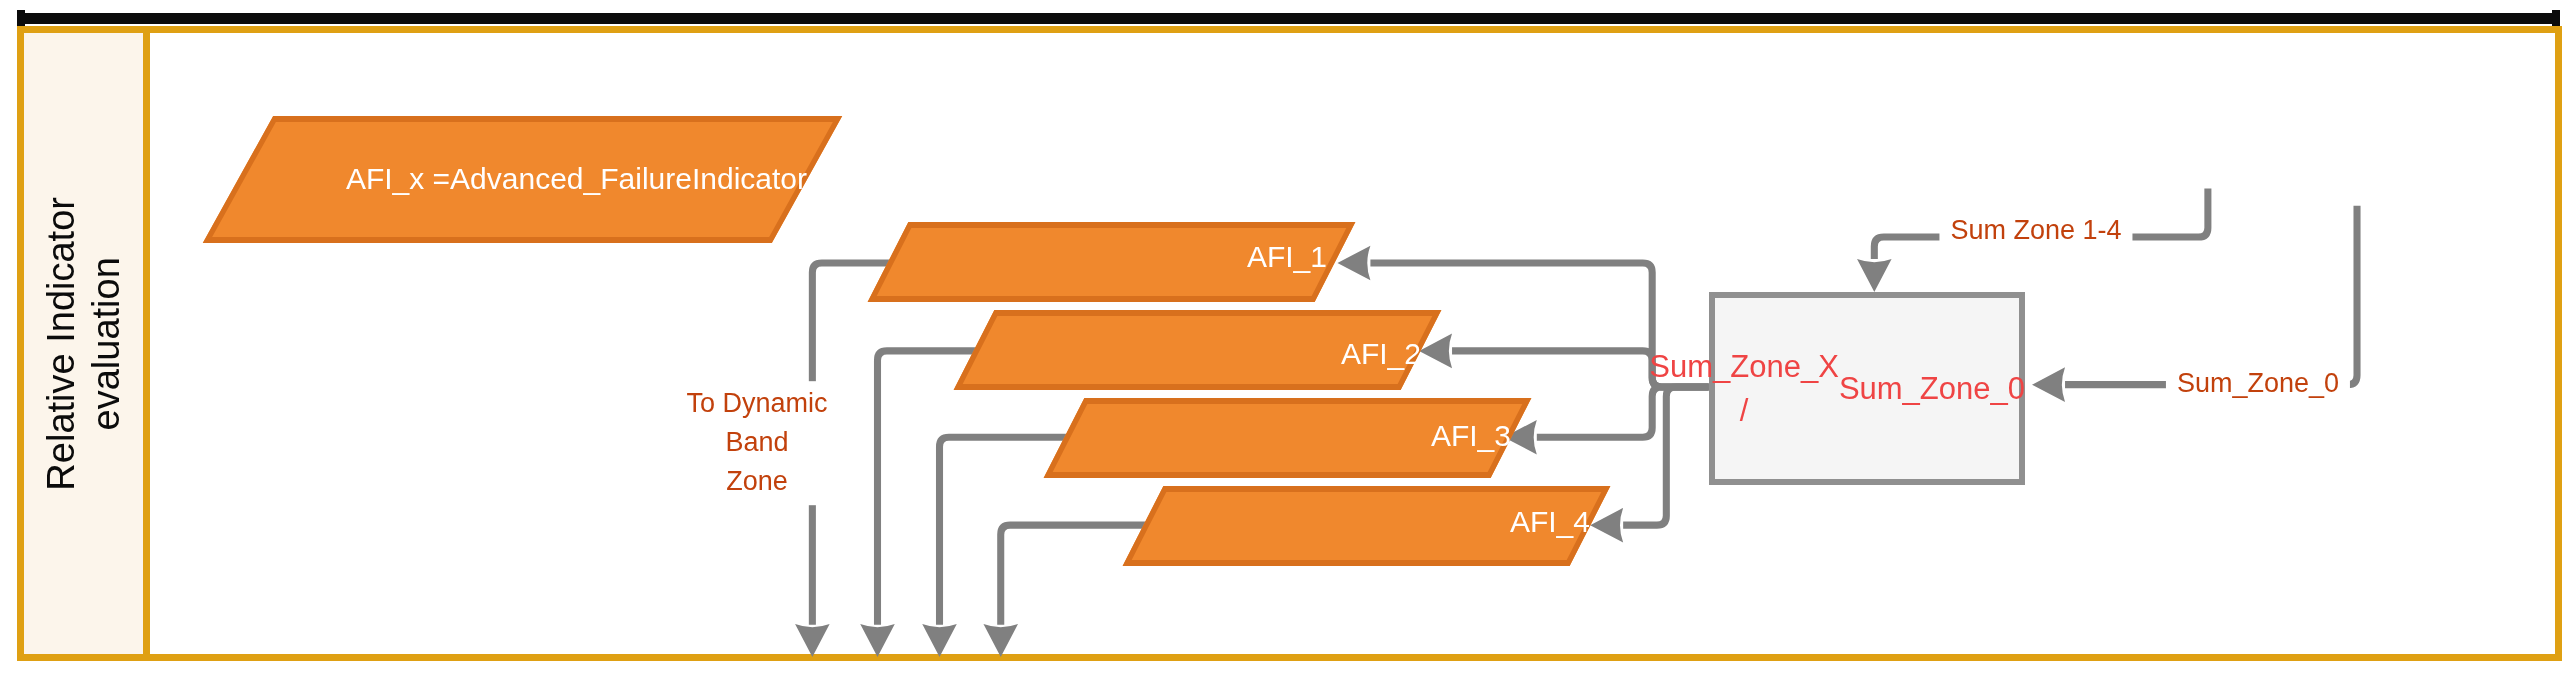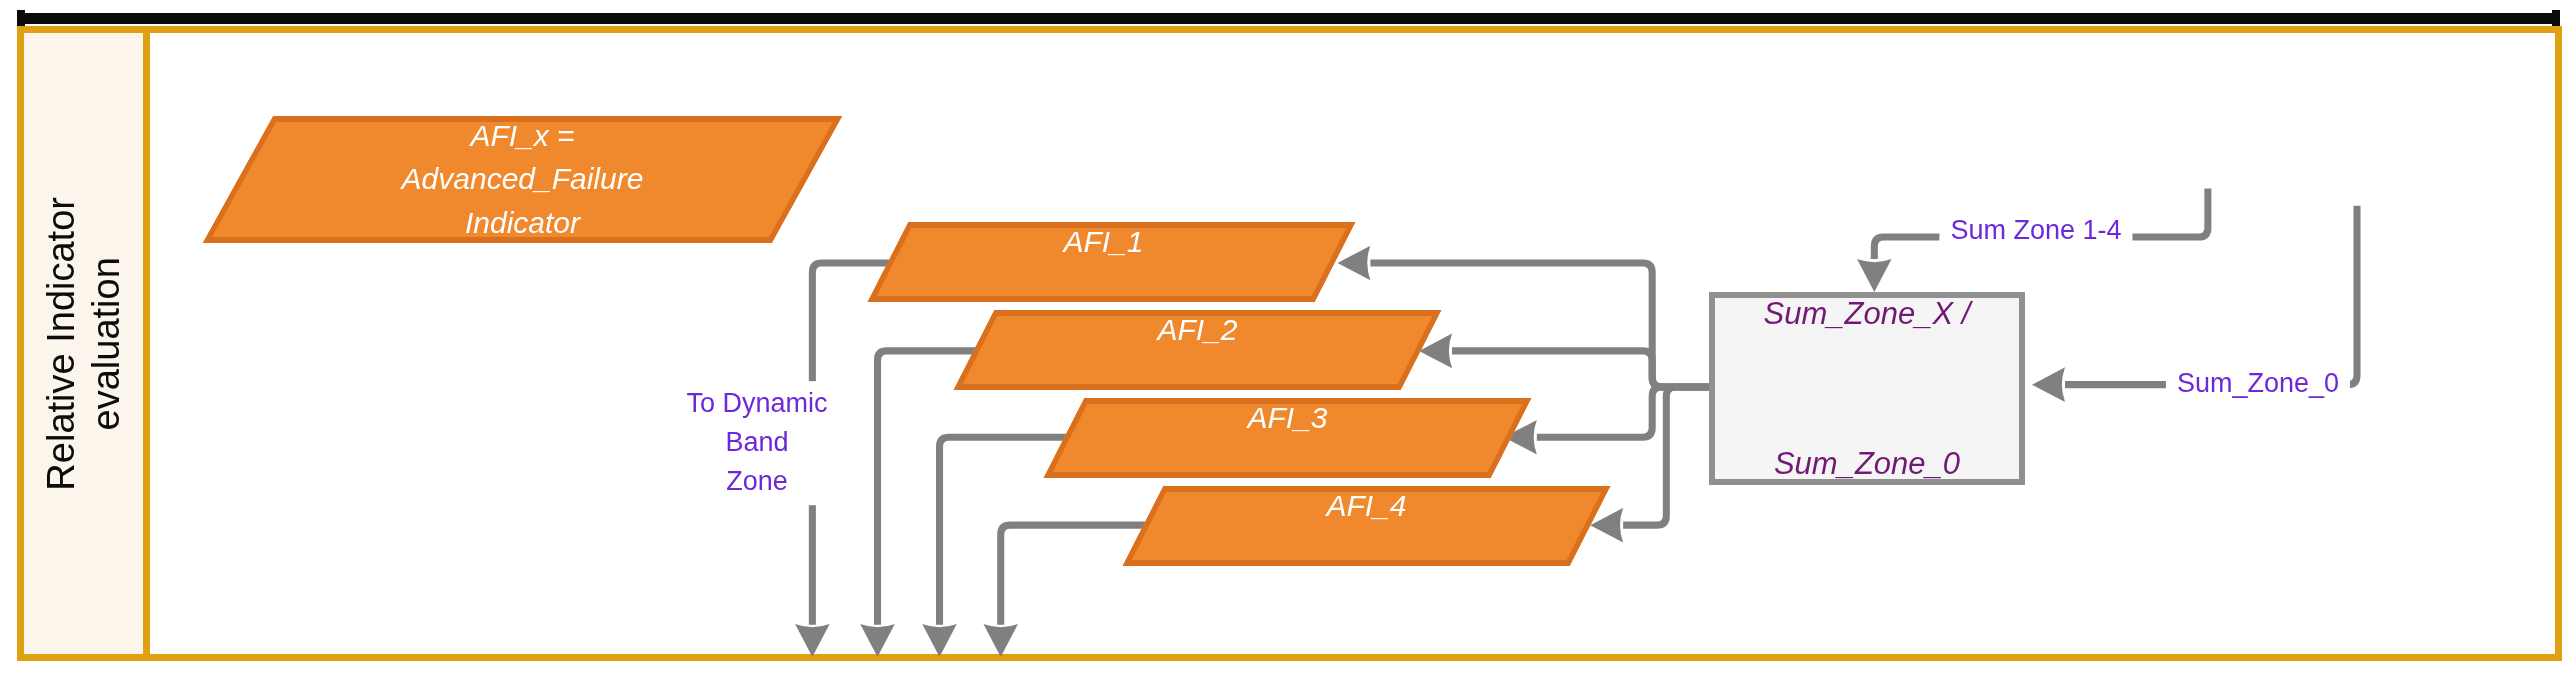--- a/index.html
+++ b/index.html
@@ -20,35 +20,35 @@
                    display:flex;align-items:center;justify-content:center;}
   .lane-title{transform:rotate(-90deg);white-space:nowrap;color:#0b0b0b;font-size:38px;
               line-height:1.18;text-align:center;}
 
   
   svg.wires{position:absolute;left:0;top:0;z-index:1;}
   .wire{stroke:#808080;stroke-width:9;fill:none;}
   .head{fill:#808080;stroke:none;}
 
   
-  .edge-label{position:absolute;z-index:2;background:#ffffff;color:#6d28d9;
+  .edge-label{position:absolute;z-index:2;background:#ffffff;color:#c2410c;
               font-size:27px;line-height:1.45;text-align:center;padding:3.1px 11px;
               transform:translate(-50%,-50%);white-space:nowrap;}
 
   
   .para{position:absolute;z-index:3;box-sizing:border-box;background:#f0882d;
         border:6.3px solid #d8701d;}
   .skew27{transform:skewX(-27deg);}
   .skew29{transform:skewX(-29deg);}
-  .node-label{position:absolute;z-index:4;display:flex;flex-direction:column;
-              align-items:center;justify-content:space-between;color:#ffffff;font-size:30px;
-              line-height:1.35;text-align:center;font-style:italic;}
+  .node-label{position:absolute;z-index:4;display:flex;flex-direction:row;
+              align-items:center;justify-content:flex-end;color:#ffffff;font-size:30px;
+              line-height:1.35;text-align:center;}
   .proc-box{position:absolute;z-index:3;box-sizing:border-box;background:#f5f5f5;
             border:6.3px solid #909090;}
-  .proc-label{color:#701a75;font-size:31px;line-height:1.4;border-radius:6px;}
+  .proc-label{color:#ef4444;font-size:31px;line-height:1.4;border-radius:6px;}
 </style>
 </head>
 <body>
 
 <div id="canvas">
 
   <div class="black-line"></div>
   <div class="black-cap left"></div>
   <div class="black-cap right"></div>
 

